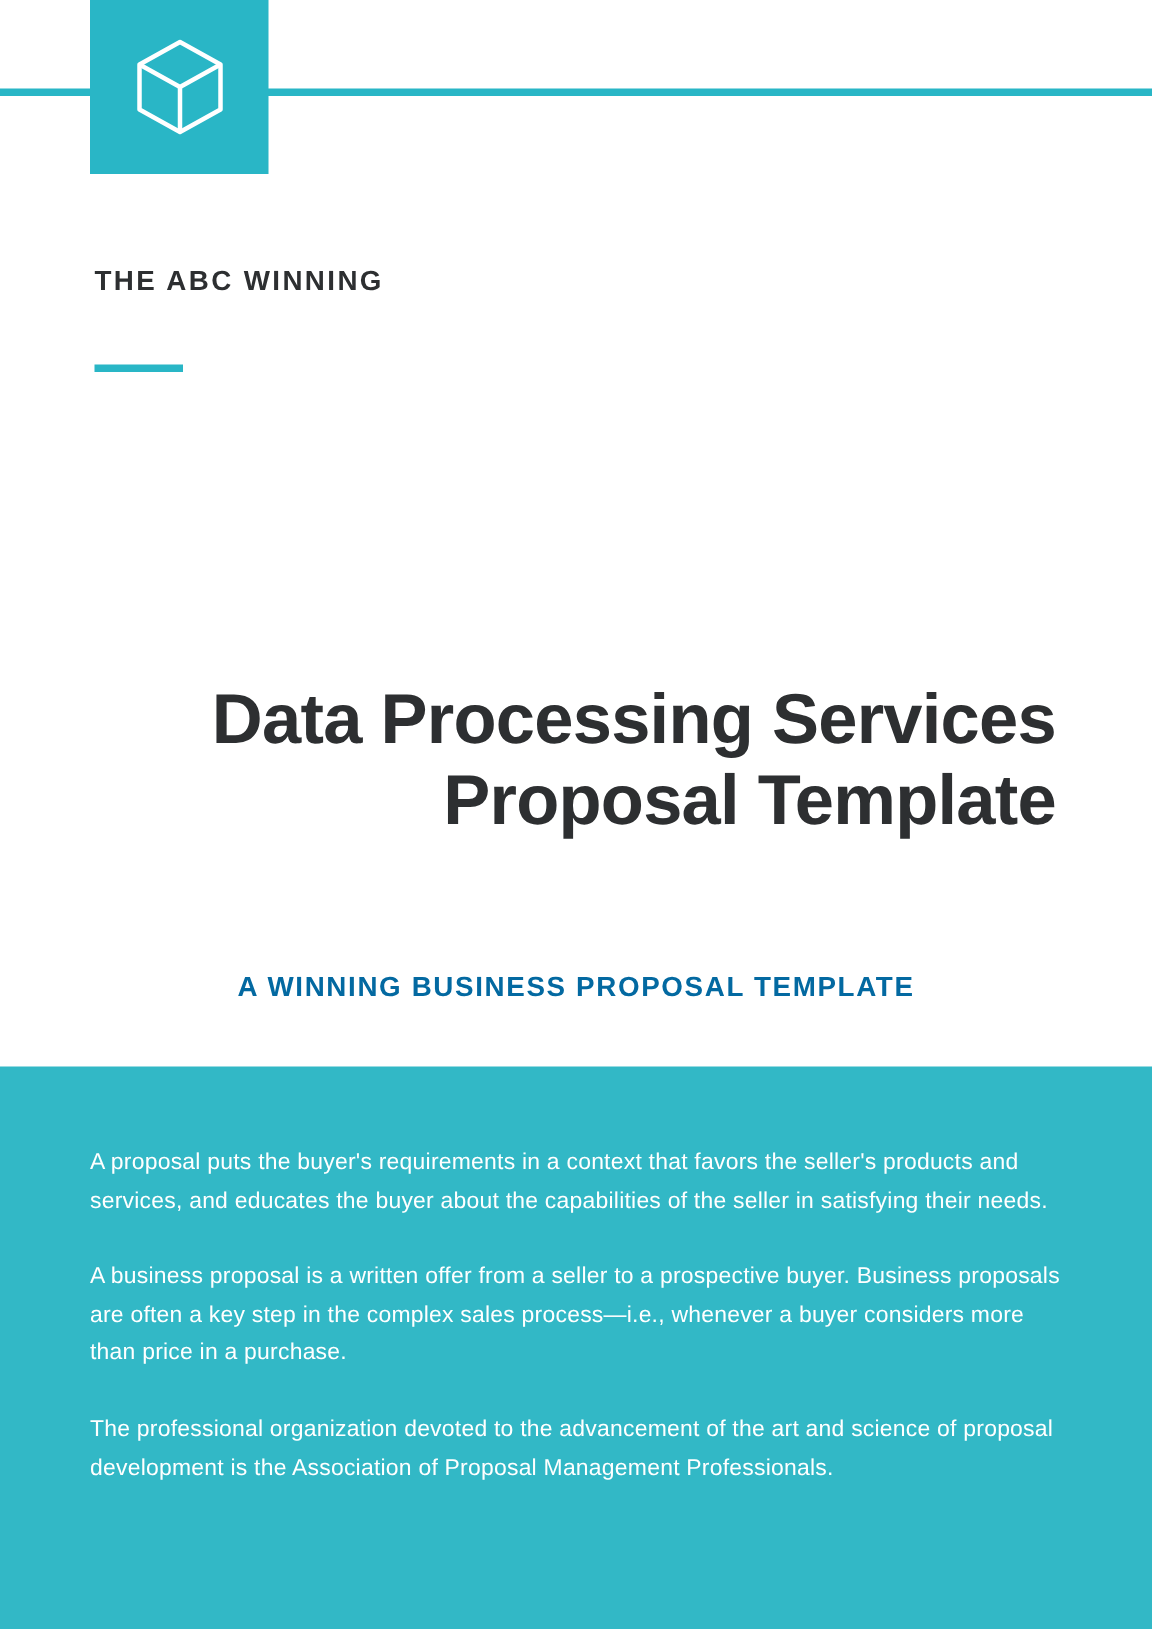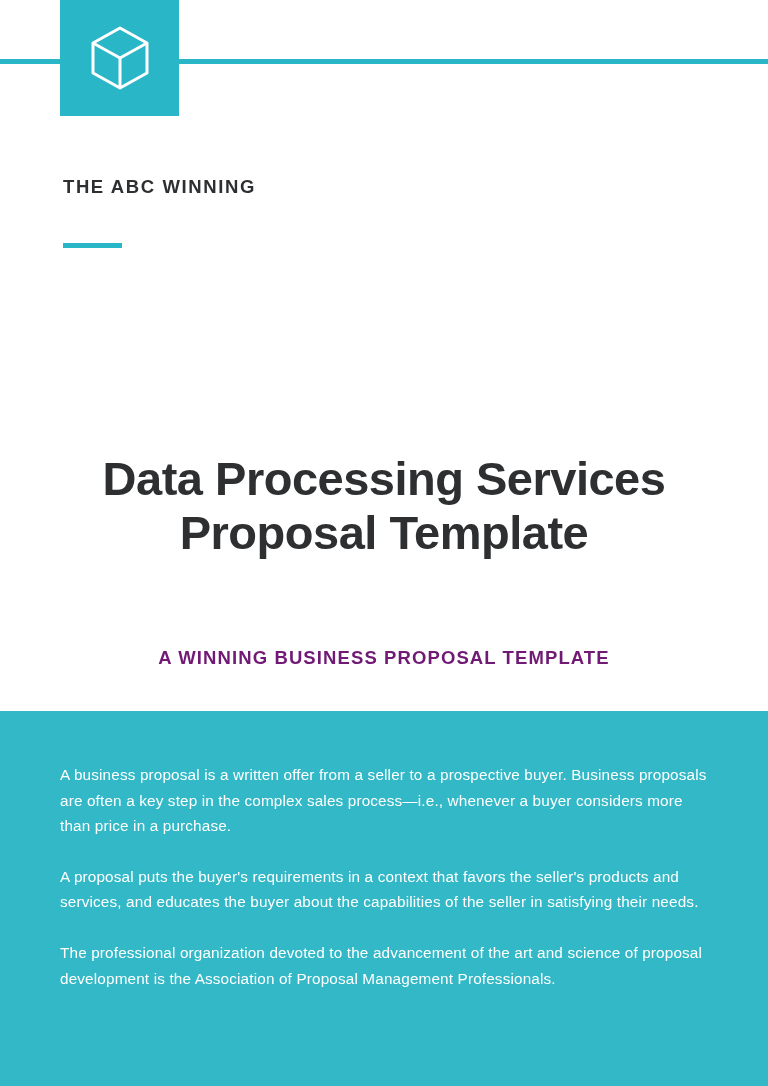--- a/index.html
+++ b/index.html
@@ -72,39 +72,39 @@
     height: 5px;
     background: #29b6c6;
   }
 
   
   .main-title {
     position: absolute;
     left: 64px;
     top: 452px;
     width: 640px;
-    text-align: center;
+    text-align: right;
     font-size: 47px;
     line-height: 54px;
     font-weight: bold;
     letter-spacing: -0.5px;
     color: #2d2f31;
   }
 
   
   .subtitle {
     position: absolute;
     left: 64px;
     top: 647px;
     width: 640px;
     text-align: center;
     font-size: 18.5px;
     font-weight: bold;
     letter-spacing: 1.1px;
-    color: #701a75;
+    color: #0369a1;
   }
 
   
   .teal-panel {
     position: absolute;
     left: 0;
     top: 711px;
     width: 768px;
     height: 375px;
     background: #32b8c6;
@@ -146,19 +146,19 @@
   <div class="company-name">THE ABC WINNING</div>
 
   <div class="accent-dash"></div>
 
   <div class="main-title">Data Processing Services Proposal Template</div>
 
   <div class="subtitle">A WINNING BUSINESS PROPOSAL TEMPLATE</div>
 
   <div class="teal-panel">
     <div class="body-text">
+      <p>A proposal puts the buyer's requirements in a context that favors the seller's products and services, and educates the buyer about the capabilities of the seller in satisfying their needs.</p>
       <p>A business proposal is a written offer from a seller to a prospective buyer. Business proposals are often a key step in the complex sales process—i.e., whenever a buyer considers more than price in a purchase.</p>
-      <p>A proposal puts the buyer's requirements in a context that favors the seller's products and services, and educates the buyer about the capabilities of the seller in satisfying their needs.</p>
       <p>The professional organization devoted to the advancement of the art and science of proposal development is the Association of Proposal Management Professionals.</p>
     </div>
   </div>
 
 </div>
 
 </body></html>

